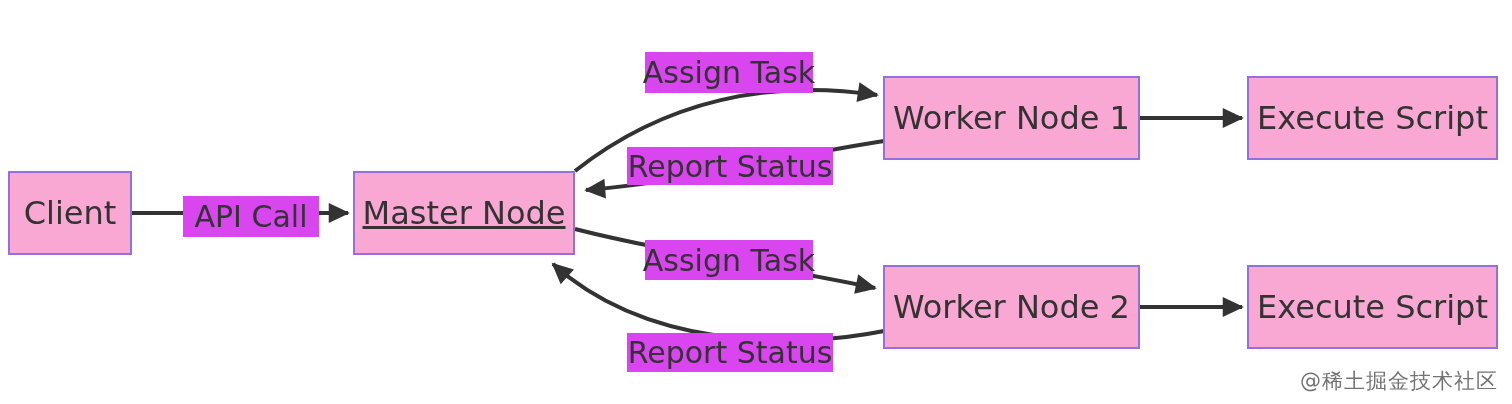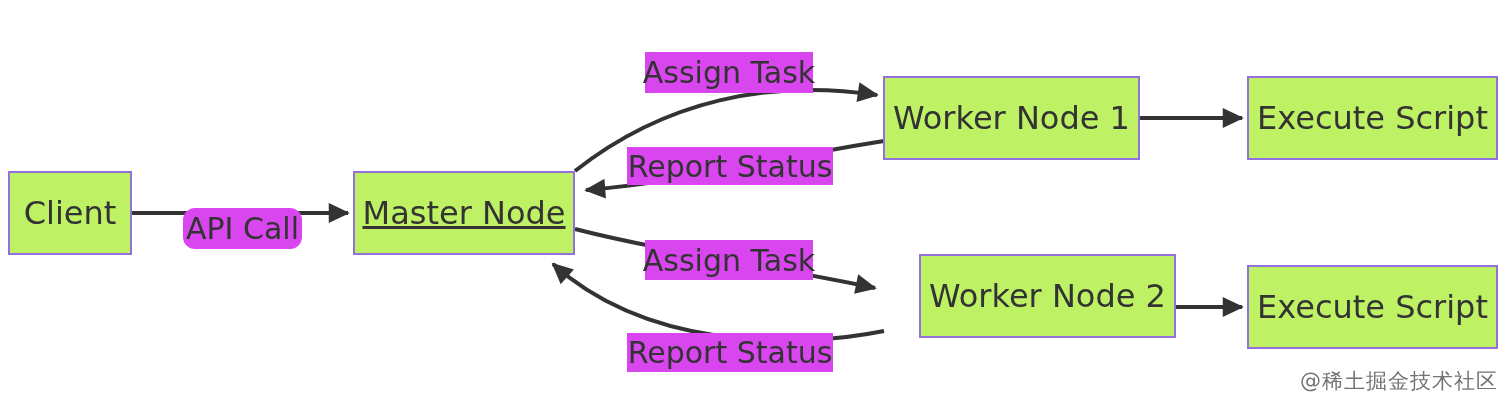--- a/index.html
+++ b/index.html
@@ -21,21 +21,21 @@
     z-index: 1;
   }
   svg.edges path.edge {
     fill: none;
     stroke: #333333;
     stroke-width: 4;
   }
   .node {
     position: absolute;
     z-index: 2;
-    background: #bef264;
+    background: #f9a8d4;
     border: 2px solid #9370DB;
     color: #333333;
     font-size: 32px;
     display: flex;
     align-items: center;
     justify-content: center;
     box-sizing: border-box;
     white-space: nowrap;
   }
   .edge-label {
@@ -82,25 +82,25 @@
   </svg>
 
   <div class="node" style="left:8px; top:171px; width:124px; height:84px;">Client</div>
 
   <div class="node" style="left:353px; top:171px; width:222px; height:84px;text-decoration:underline;">Master Node</div>
 
   <div class="node" style="left:883px; top:76px; width:257px; height:84px;">Worker Node 1</div>
 
   <div class="node" style="left:1247px; top:76px; width:251px; height:84px;">Execute Script</div>
 
-  <div class="node" style="left:883px; top:254px; width:257px; height:84px;margin-left:36px;">Worker Node 2</div>
+  <div class="node" style="left:883px; top:265px; width:257px; height:84px;">Worker Node 2</div>
 
   <div class="node" style="left:1247px; top:265px; width:251px; height:84px;">Execute Script</div>
 
-  <div class="edge-label" style="left:183px; top:208px; width:119px; height:41px;border-radius:12px;">API Call</div>
+  <div class="edge-label" style="left:183px; top:196px; width:136px; height:41px;">API Call</div>
 
   <div class="edge-label" style="left:645px; top:52px; width:168px; height:41px;">Assign Task</div>
 
   <div class="edge-label" style="left:627px; top:147px; width:206px; height:38px;">Report Status</div>
 
   <div class="edge-label" style="left:645px; top:240px; width:168px; height:40px;">Assign Task</div>
 
   <div class="edge-label" style="left:627px; top:333px; width:206px; height:39px;">Report Status</div>
 
   <div class="watermark">@稀土掘金技术社区</div>

